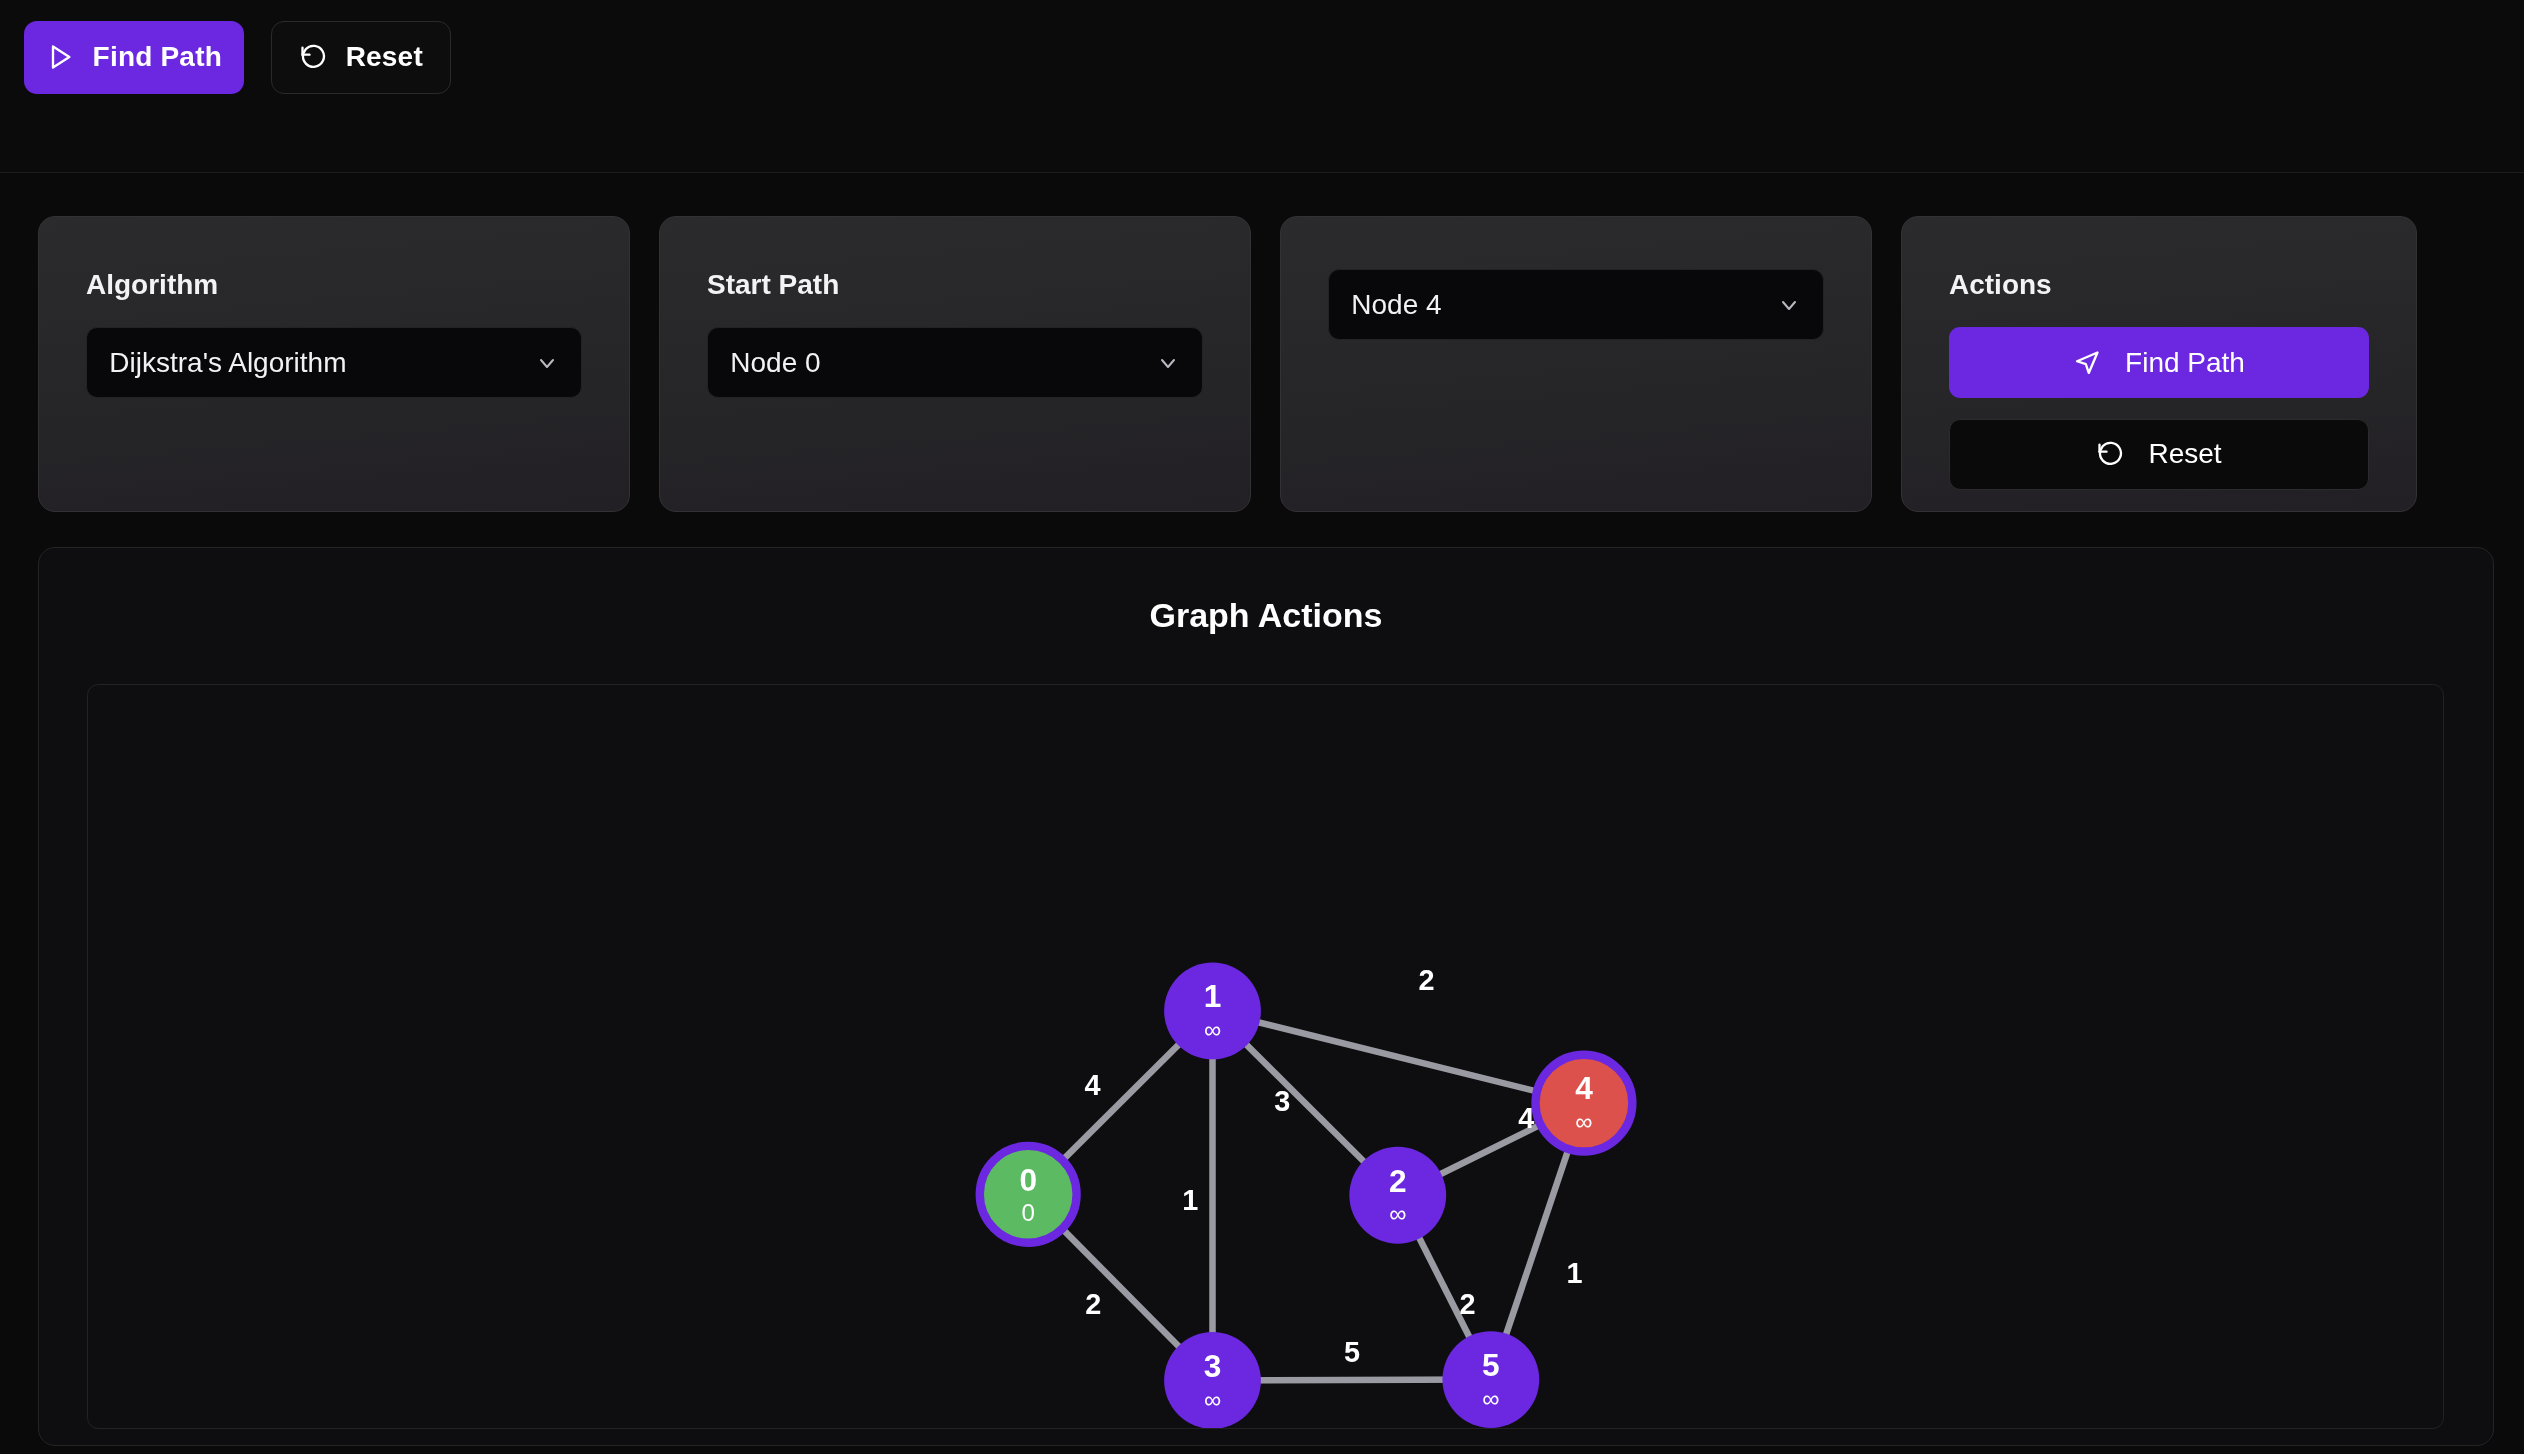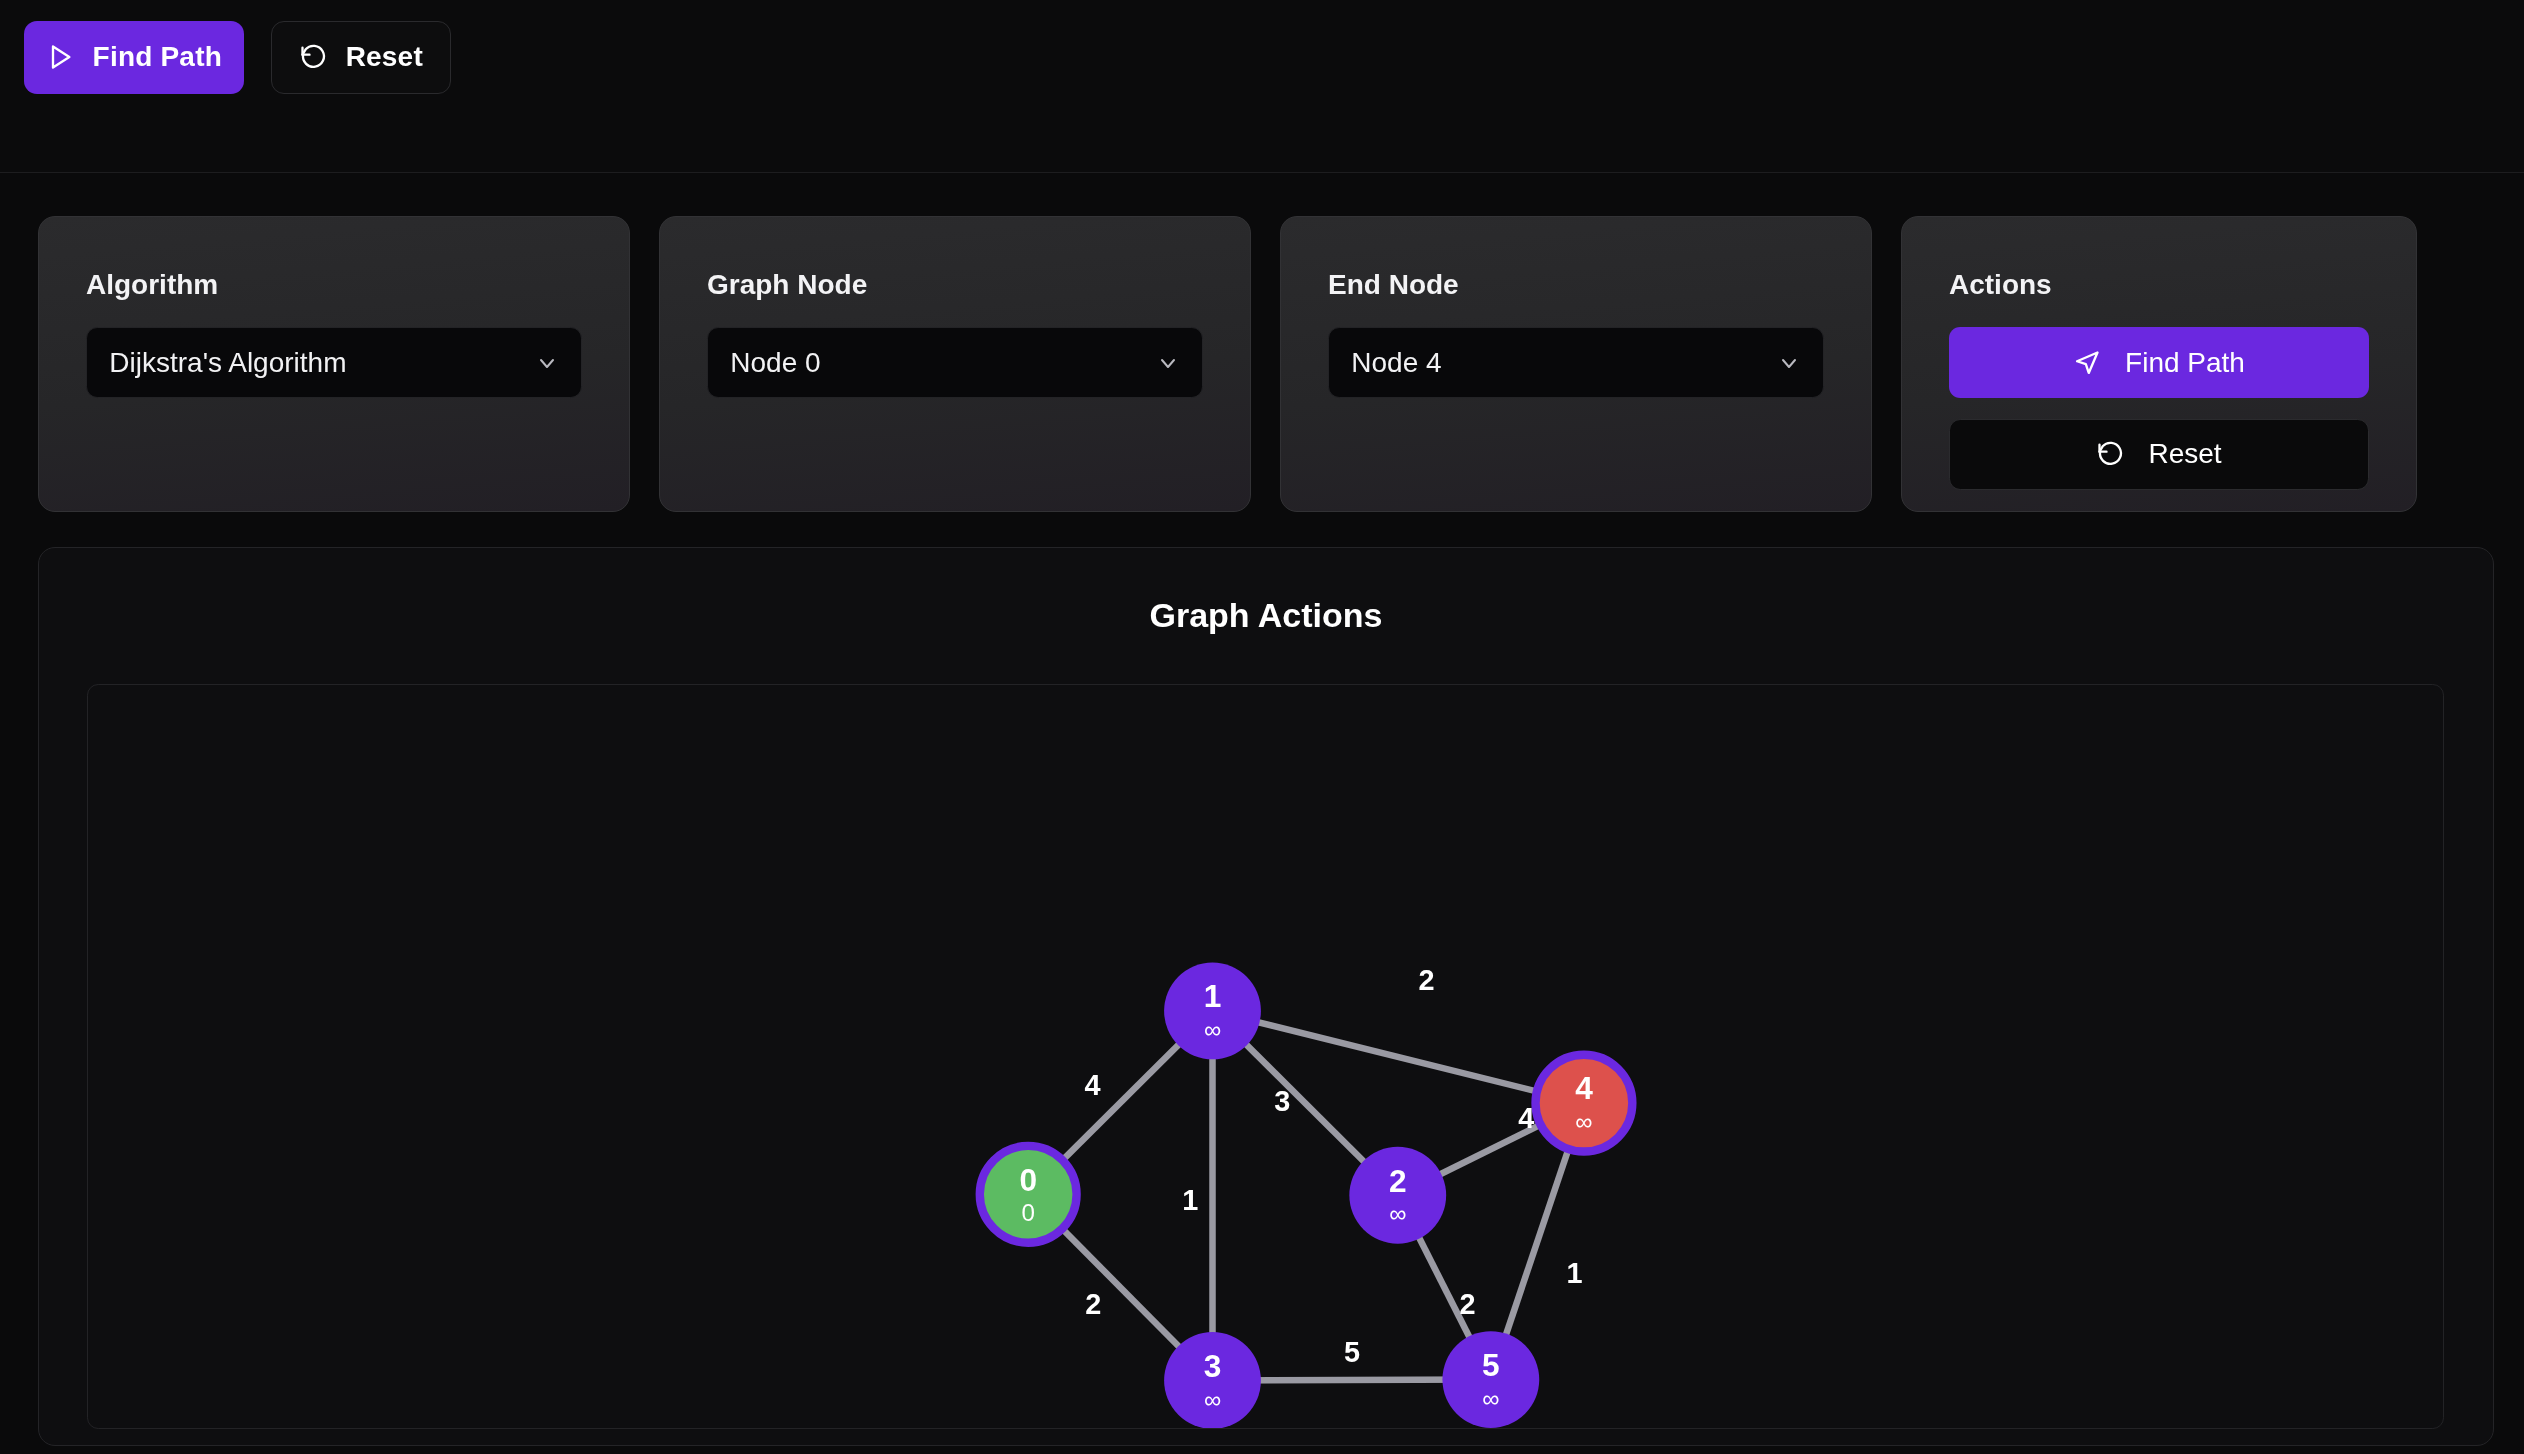--- a/index.html
+++ b/index.html
@@ -179,33 +179,32 @@
       <span class="select-value">Dijkstra's Algorithm</span>
       <span class="chev">
         <svg width="24" height="24" viewBox="0 0 24 24" fill="none" stroke="#b9b9c0" stroke-width="2" stroke-linecap="round" stroke-linejoin="round">
             <polyline points="6,9 12,16 18,9"></polyline>
           </svg>
       </span>
     </div>
   </div>
 
   <div class="card card-1">
-    <div class="card-label">Graph Node</div>
+    <div class="card-label">Start Path</div>
     <div class="select-box">
       <span class="select-value">Node 0</span>
       <span class="chev">
         <svg width="24" height="24" viewBox="0 0 24 24" fill="none" stroke="#b9b9c0" stroke-width="2" stroke-linecap="round" stroke-linejoin="round">
             <polyline points="6,9 12,16 18,9"></polyline>
           </svg>
       </span>
     </div>
   </div>
 
   <div class="card card-2">
-    <div class="card-label">End Node</div>
     <div class="select-box">
       <span class="select-value">Node 4</span>
       <span class="chev">
         <svg width="24" height="24" viewBox="0 0 24 24" fill="none" stroke="#b9b9c0" stroke-width="2" stroke-linecap="round" stroke-linejoin="round">
             <polyline points="6,9 12,16 18,9"></polyline>
           </svg>
       </span>
     </div>
   </div>
 

